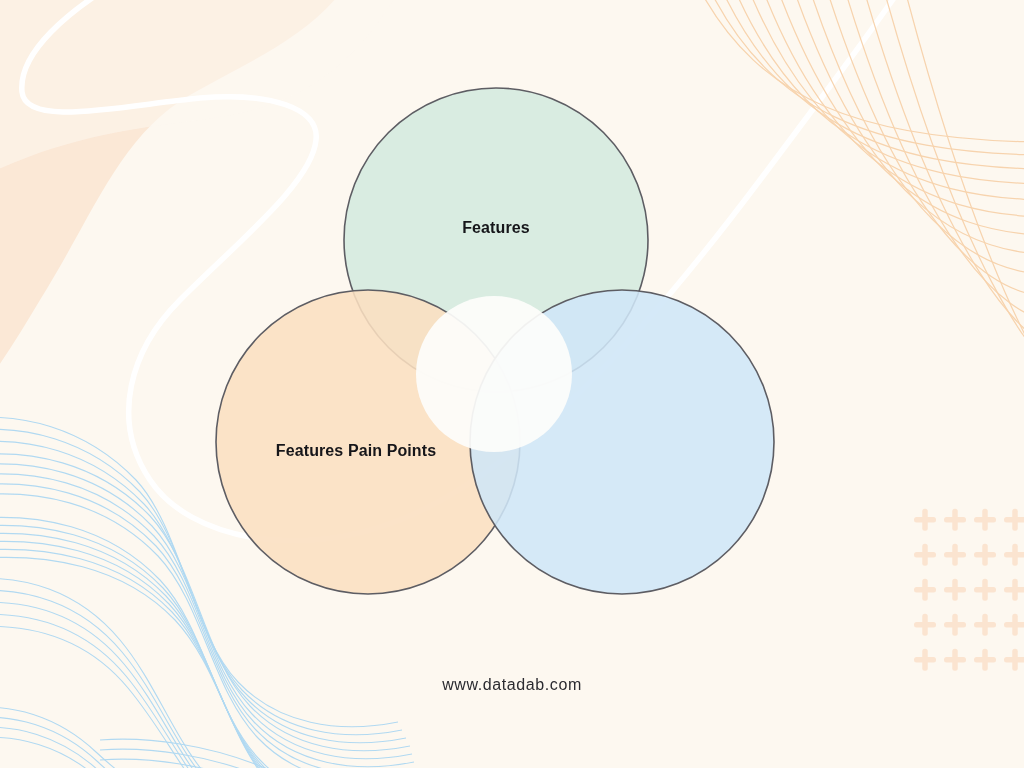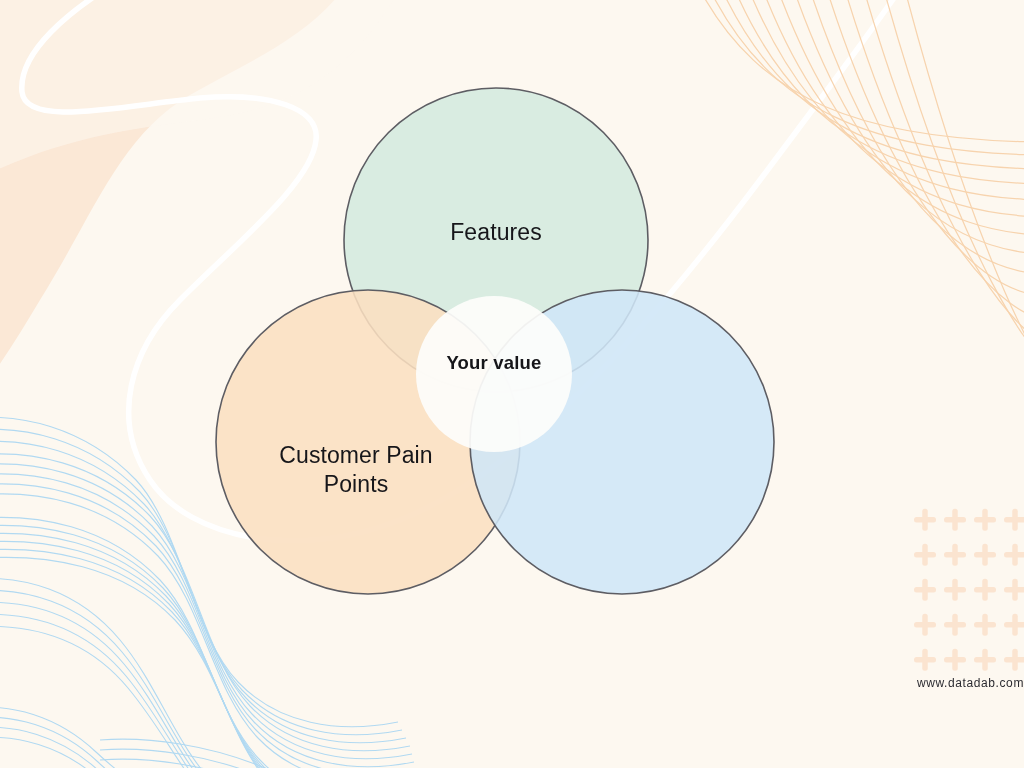--- a/index.html
+++ b/index.html
@@ -31,22 +31,22 @@
   .label {
     position: absolute;
     z-index: 3;
     text-align: center;
     color: #16161a;
     font-family: "Liberation Sans", sans-serif;
     line-height: 1.27;
     -webkit-font-smoothing: antialiased;
   }
   .circle-label {
-    font-size: 23px;
-    font-weight: 400;
+    font-size: 16px;
+    font-weight: 700;
     letter-spacing: 0.1px;
   }
   #label-features {
     left: 396px; top: 218px; width: 200px;
   }
   #label-pain {
     left: 256px; top: 441px; width: 200px;
   }
   #label-diff {
     left: 538px; top: 441px; width: 200px;
@@ -55,22 +55,22 @@
     left: 404px; top: 349px; width: 180px;
     font-size: 18.5px;
     font-weight: 700;
     letter-spacing: 0.2px;
     line-height: 1.5;
   }
   #footer-url {
     position: absolute;
     z-index: 3;
     left: 0; top: 676px; width: 1024px;
-    text-align: right;
-    font-size: 12px;
+    text-align: center;
+    font-size: 16px;
     font-weight: 400;
     letter-spacing: 0.6px;
     color: #2b2b30;
     font-family: "Liberation Sans", sans-serif;
   }
 </style>
 </head>
 <body>
 
 <div id="stage" style="background: rgb(253, 248, 240);">
@@ -201,22 +201,21 @@
     <g>
       <circle id="c-diff" cx="622" cy="442" r="152" fill="#cfe6f7" fill-opacity="0.88" stroke="#5d5d63" stroke-width="1.6"></circle>
     </g>
     <g>
       <circle id="c-center" cx="494" cy="374" r="78" fill="#fdfdfb" fill-opacity="0.93"></circle>
     </g>
   </svg>
 
   <div class="label circle-label" id="label-features">Features</div>
 
-  <div class="label circle-label" id="label-pain">Customer Pain Points</div>
+  <div class="label circle-label" id="label-pain">Features Pain Points</div>
 
 
   <div class="label" id="label-center">
-    <div>Your value</div>
   </div>
 
   <div id="footer-url">www.datadab.com</div>
 
 </div>
 
 </body></html>

